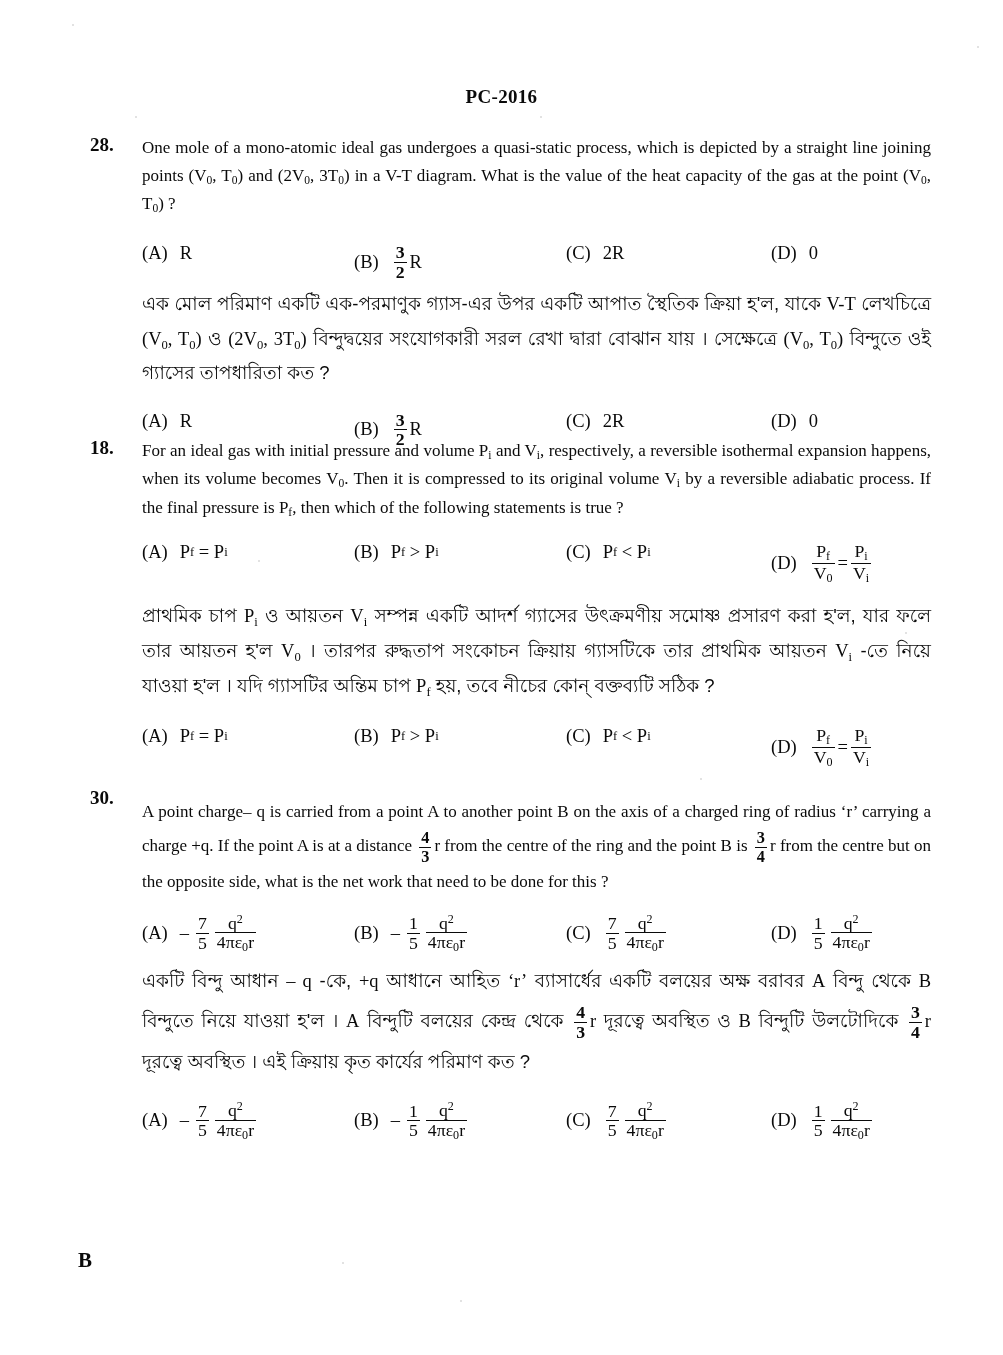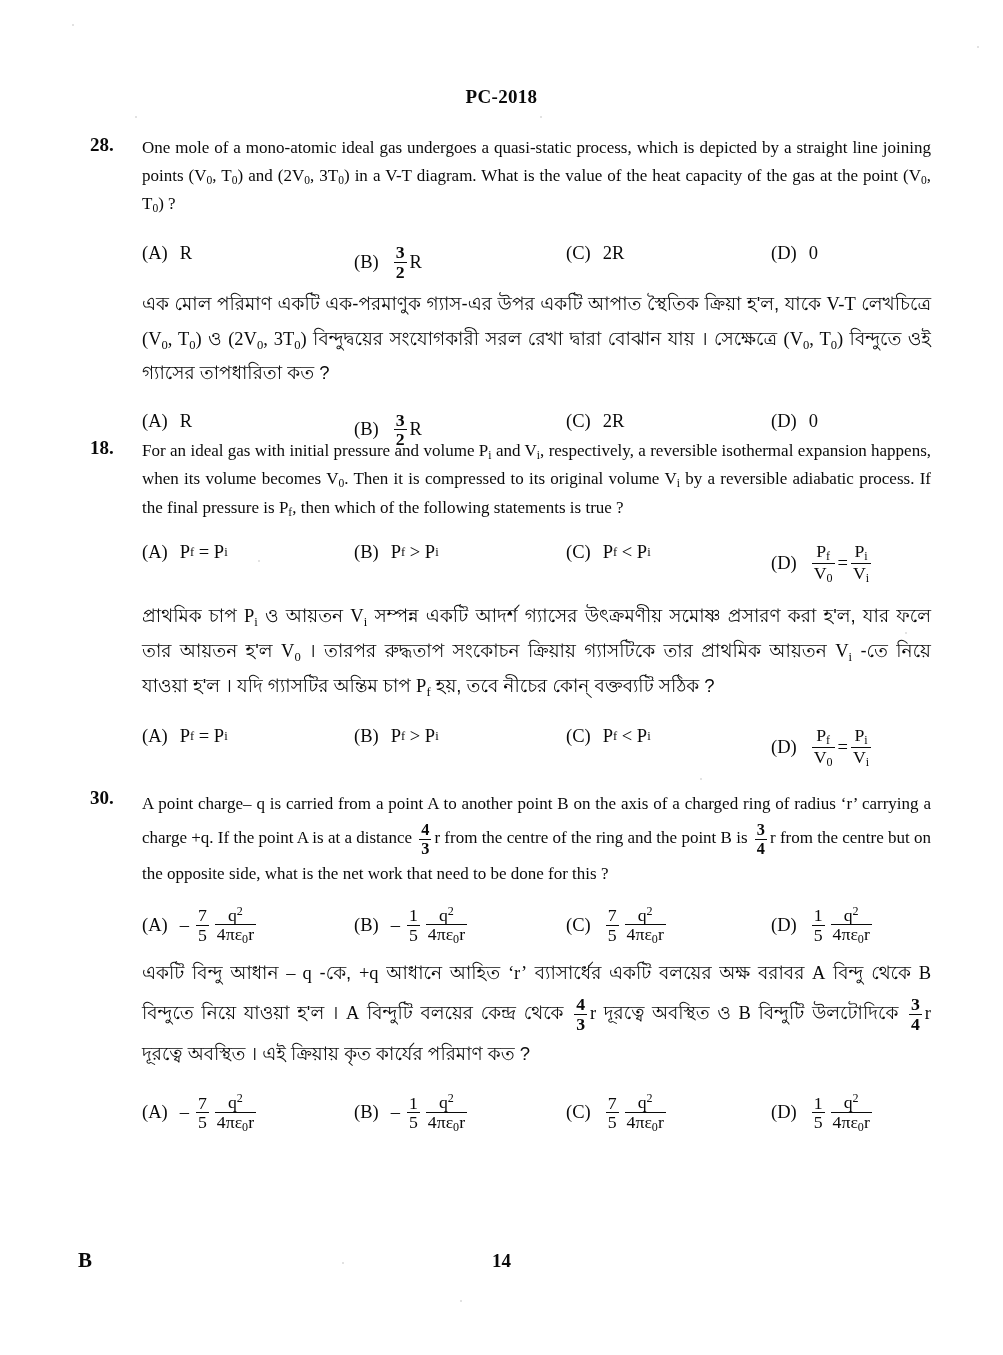--- a/index.html
+++ b/index.html
@@ -165,21 +165,21 @@
   <div class="speck" style="left:72px;  top:24px;"></div>
   <div class="speck" style="left:977px; top:46px;"></div>
   <div class="speck" style="left:135px; top:116px;"></div>
   <div class="speck" style="left:540px; top:116px;"></div>
   <div class="speck" style="left:342px; top:1262px;"></div>
   <div class="speck" style="left:460px; top:1300px;"></div>
   <div class="speck" style="left:700px; top:778px;"></div>
   <div class="speck" style="left:258px; top:560px;"></div>
   <div class="speck" style="left:905px; top:632px;"></div>
 
-  <div class="header">PC-2018</div>
+  <div class="header">PC-2016</div>
 
   <div class="question" style="top:134px;">
     <div class="q-num">28.</div>
     <div class="q-body">
 
       <div class="en-text">
         One mole of a mono-atomic ideal gas undergoes a quasi-static process, which is depicted
         by a straight line joining points (V<sub>0</sub>, T<sub>0</sub>) and (2V<sub>0</sub>, 3T<sub>0</sub>) in a V-T diagram. What is the
         value of the heat capacity of the gas at the point (V<sub>0</sub>, T<sub>0</sub>) ?
       </div>
@@ -318,21 +318,21 @@
         </div>
       </div>
 
     </div>
   </div>
 
   <div class="question" style="top:787px;">
     <div class="q-num">30.</div>
     <div class="q-body">
 
-      <div class="en-text" style="line-height:2.0;">
+      <div class="en-text" style="line-height:2.0;margin-top:8px;">
         A point charge<span>–</span> q is carried from a point A to another point B on the axis of a charged
         ring of radius ‘r’ carrying a charge +q. If the point A is at a distance
         <span class="frac">
           <span class="num">4</span>
           <span class="den">3</span>
         </span>r from the centre
         of the ring and the point B is
         <span class="frac">
           <span class="num">3</span>
           <span class="den">4</span>
@@ -464,15 +464,14 @@
               <span class="den">4πε<sub>0</sub>r</span>
             </span>
           </span>
         </div>
       </div>
 
     </div>
   </div>
 
   <div class="footer-left">B</div>
-  <div class="footer-page">14</div>
 
 </div>
 
 </body></html>

